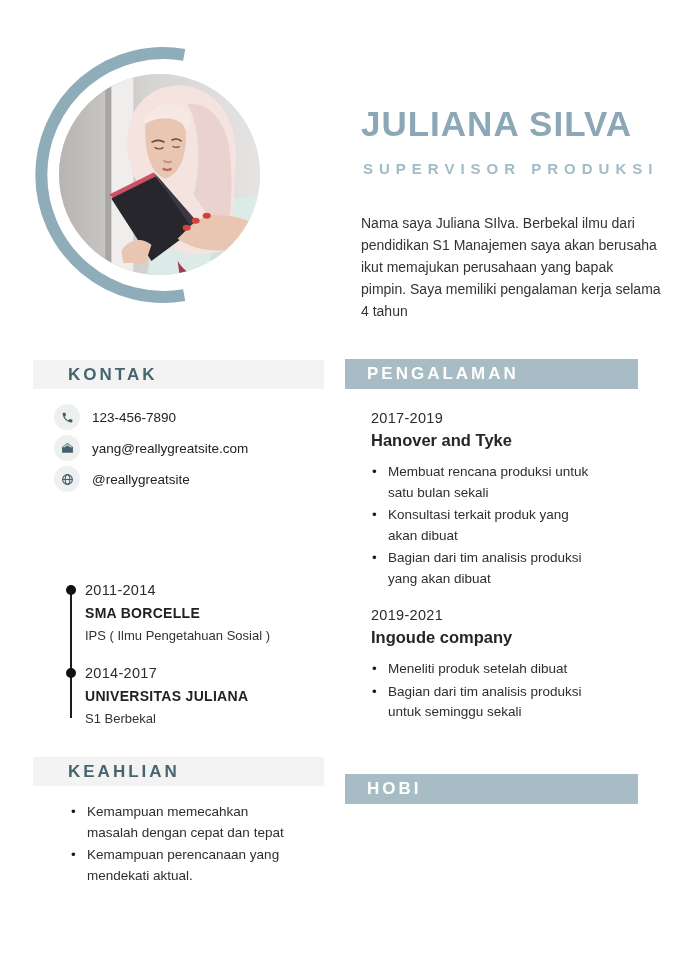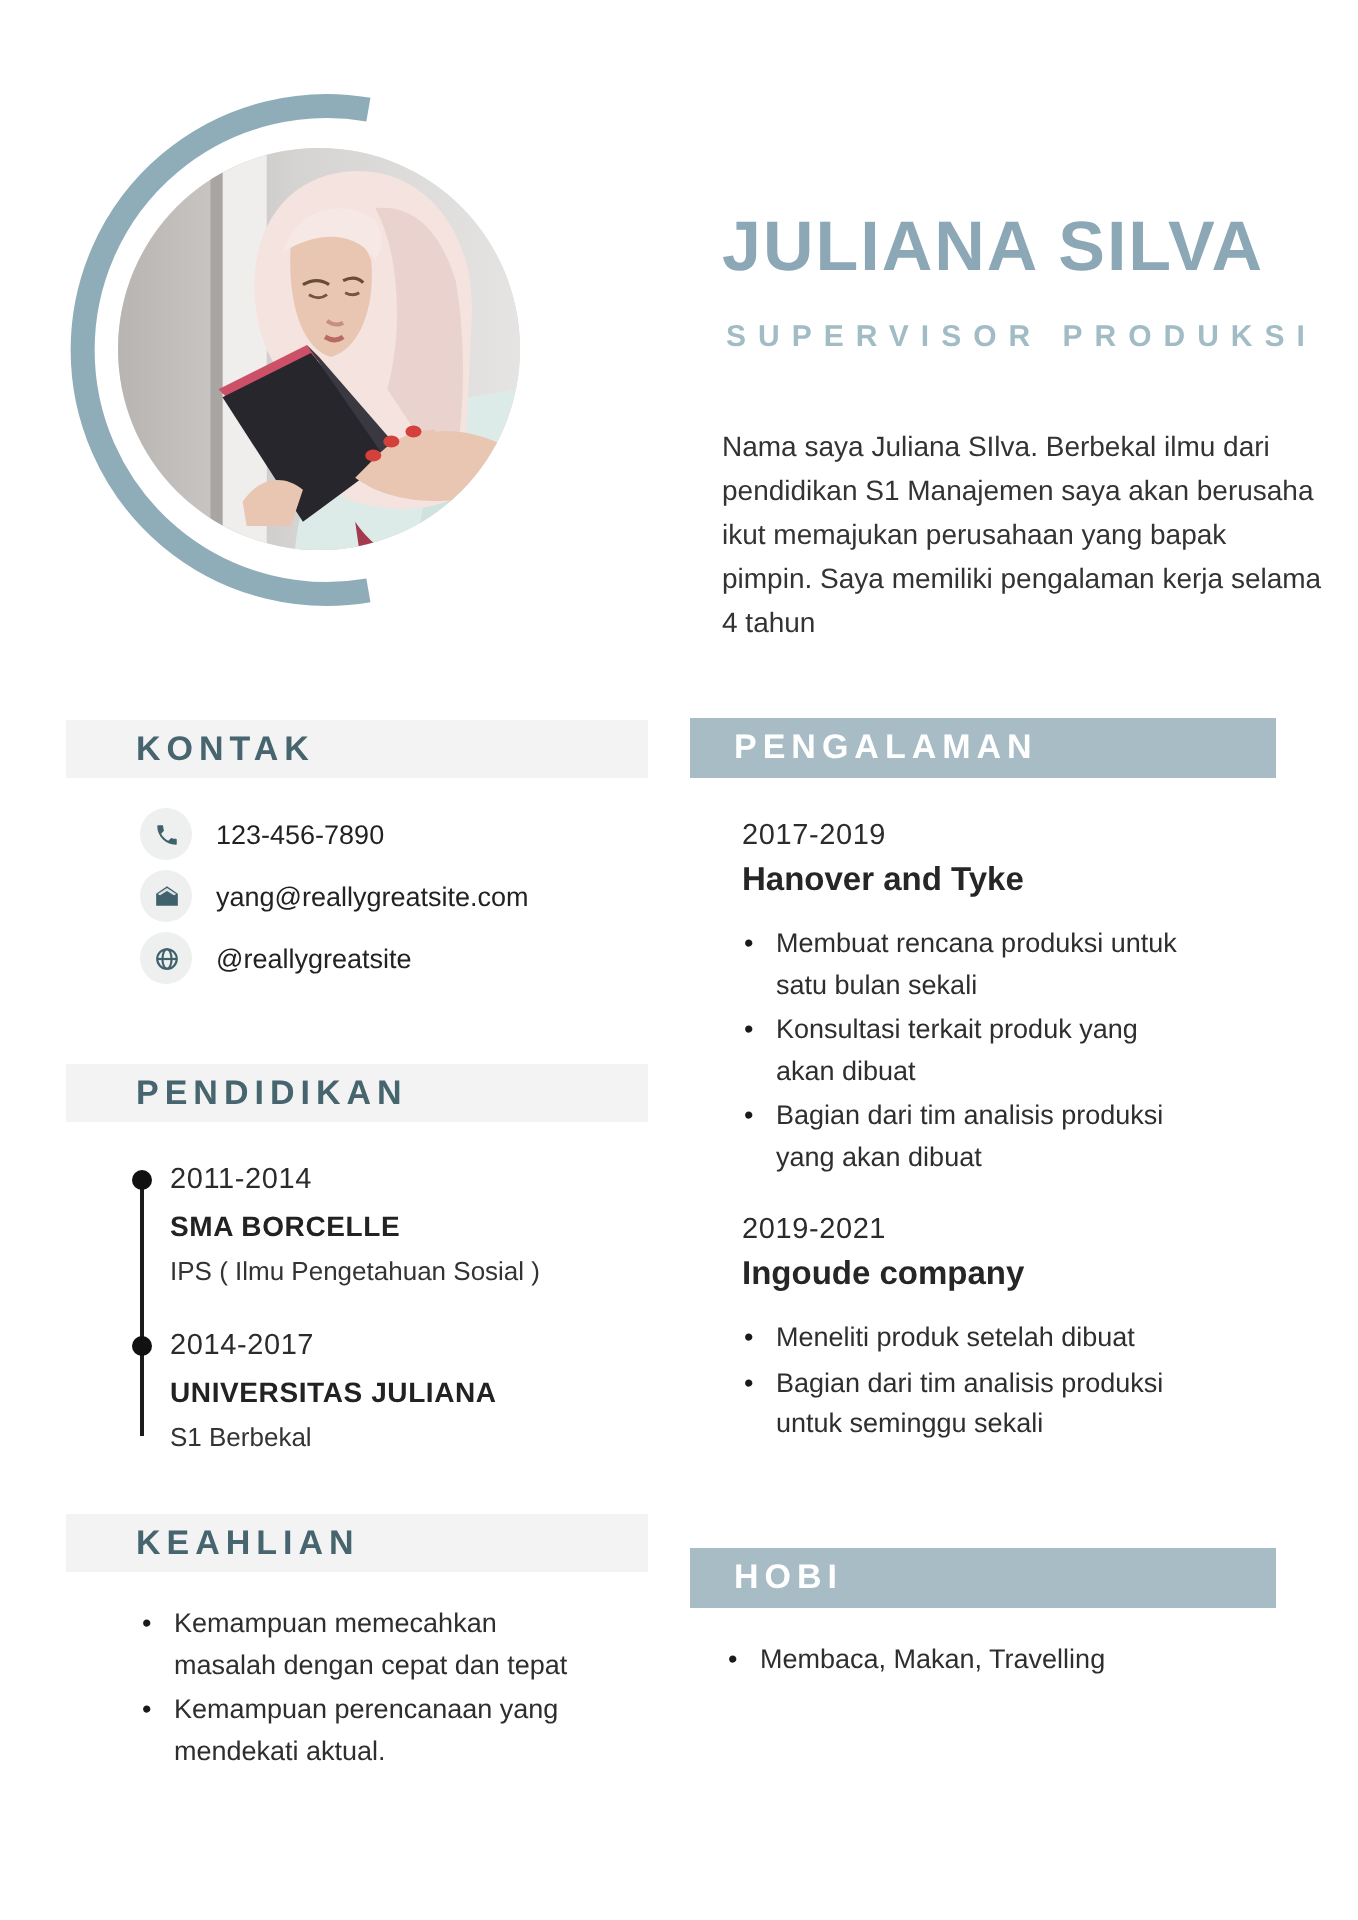--- a/index.html
+++ b/index.html
@@ -67,21 +67,21 @@
     letter-spacing: 3px;
     color: #ffffff;
   }
   #kontak-bar     { top: 360px; }
   #pendidikan-bar { top: 532px; }
   #keahlian-bar   { top: 757px; }
   #pengalaman-bar { top: 359px; }
   #hobi-bar       { top: 774px; }
 
   
-  .contact-list { position: absolute; left: 70px; top: 404px; }
+  .contact-list { position: absolute; left: 54px; top: 404px; }
   .contact-row { display: flex; align-items: center; height: 26px; margin-bottom: 5px; }
   .icon-circle {
     width: 26px; height: 26px; border-radius: 50%;
     background: #eef0f0;
     display: flex; align-items: center; justify-content: center;
     flex: 0 0 26px;
   }
   .contact-text {
     margin-left: 12px;
     font-size: 13.5px; color: #222222;
@@ -225,21 +225,20 @@
         <svg width="13" height="13" viewBox="0 0 24 24" fill="none" stroke="#3f616c" stroke-width="2">
             <circle cx="12" cy="12" r="9"></circle>
             <line x1="3" y1="12" x2="21" y2="12"></line>
             <ellipse cx="12" cy="12" rx="4.2" ry="9"></ellipse>
           </svg>
       </span>
       <a class="contact-text" href="#">@reallygreatsite</a>
     </div>
   </div>
 
-  <div class="bar-left" id="pendidikan-bar">PENDIDIKAN</div>
 
   <div class="timeline">
     <div class="timeline-rail"></div>
     <div class="edu-item">
       <span class="edu-dot"></span>
       <div class="edu-years">2011-2014</div>
       <div class="edu-school">SMA BORCELLE</div>
       <div class="edu-detail">IPS ( Ilmu Pengetahuan Sosial )</div>
     </div>
     <div class="edu-item">
@@ -273,19 +272,16 @@
     <div class="job-date">2019-2021</div>
     <div class="job-company">Ingoude company</div>
     <ul class="dots job-bullets">
       <li>Meneliti produk setelah dibuat</li>
       <li>Bagian dari tim analisis produksi untuk seminggu sekali</li>
     </ul>
   </div>
 
   <div class="bar-right" id="hobi-bar">HOBI</div>
 
-  <ul class="dots hobby-list">
-    <li>Membaca, Makan, Travelling</li>
-  </ul>
 
   <div class="footer-bar"></div>
 
 </div>
 
 </body></html>

